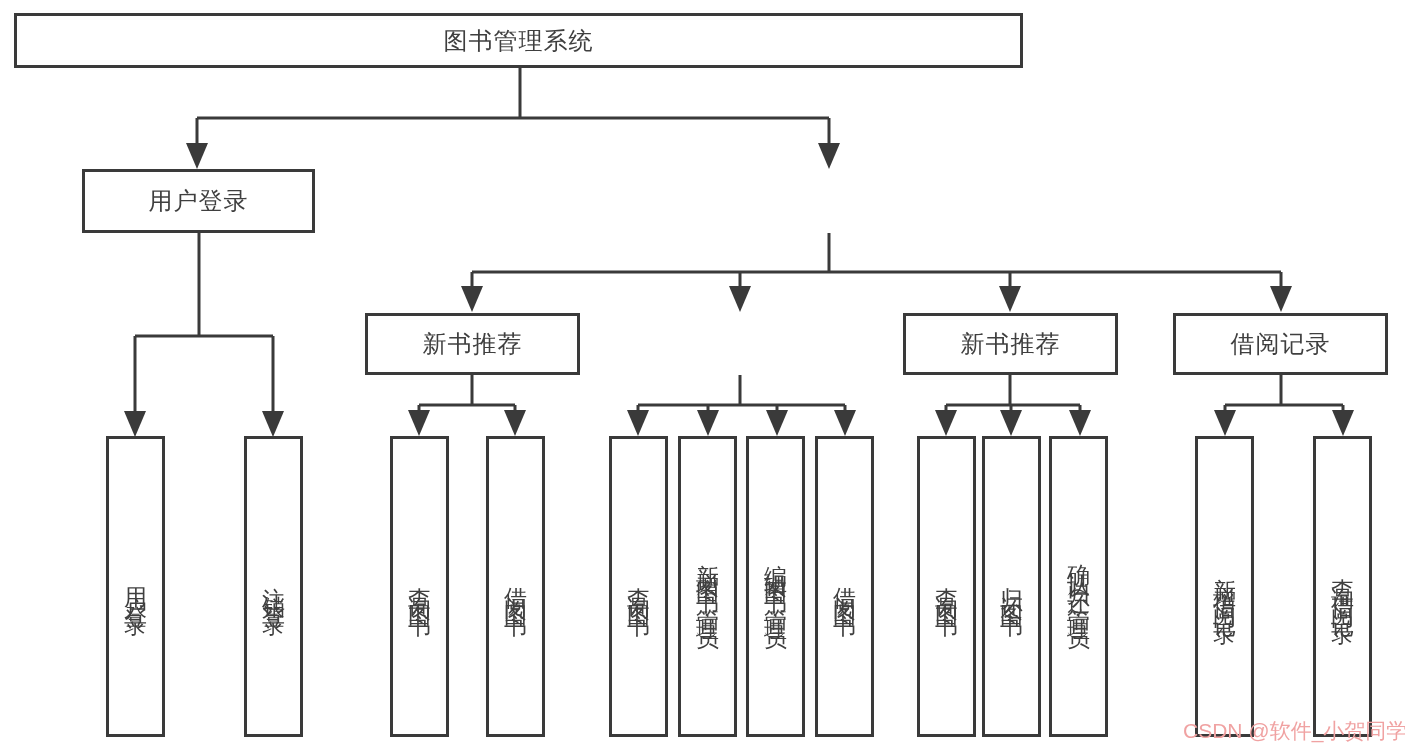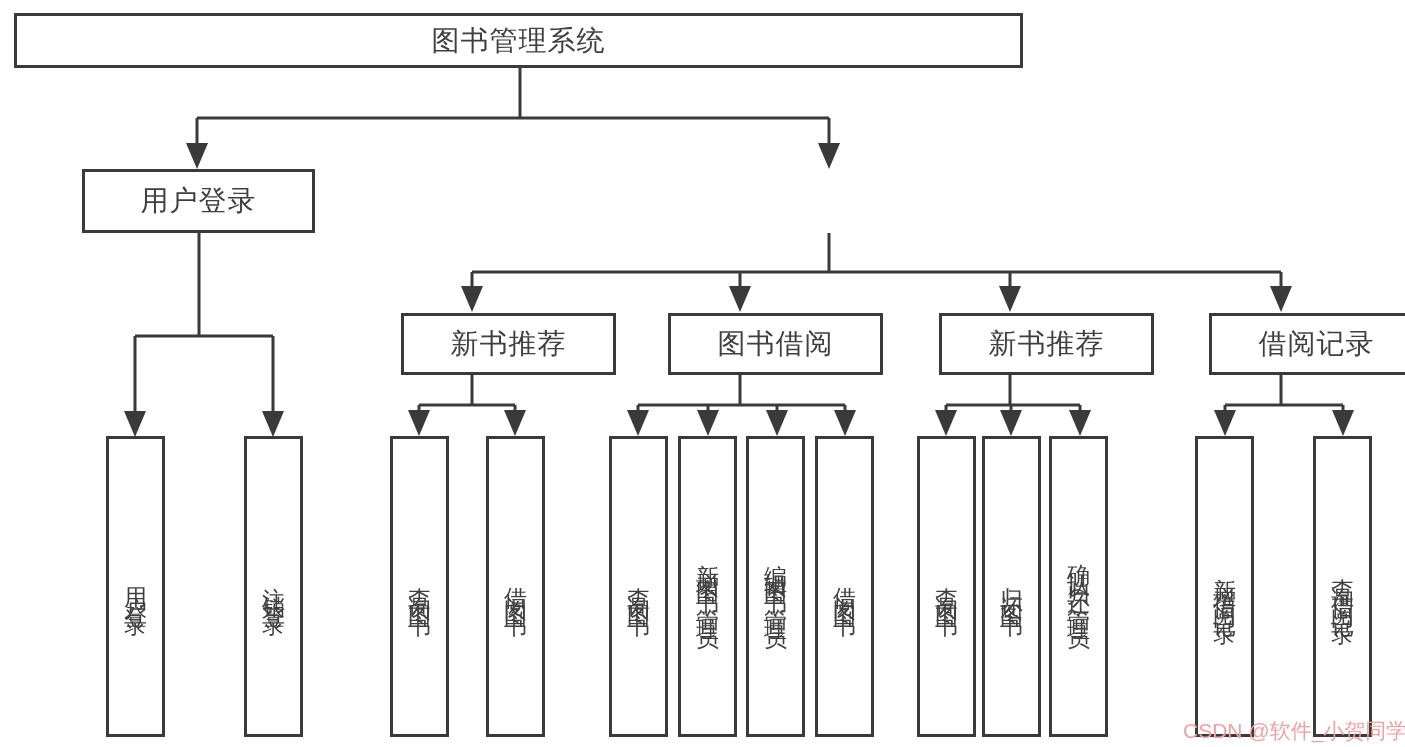--- a/index.html
+++ b/index.html
@@ -21,25 +21,25 @@
   .node {
     position: absolute;
     background: #ffffff;
     border: 3px solid #3a3a3a;
     display: flex;
     align-items: center;
     justify-content: center;
     color: #3f3f3f;
     z-index: 2;
   }
-  .node-h { font-size: 28px; letter-spacing: 1px; font-family: Liberation Mono, monospace; }
+  .node-h { font-size: 24px; letter-spacing: 1px; font-family: Liberation Mono, monospace; }
   .root  { left: 14px;  top: 13px;  width: 1009px; height: 55px; }
   .l2a   { left: 82px;  top: 169px; width: 233px;  height: 64px; }
   .l2b   { left: 713px; top: 169px; width: 232px;  height: 64px; }
-  .l3    { top: 313px; width: 215px; height: 62px; margin-left: 36px; }
+  .l3    { top: 313px; width: 215px; height: 62px; }
   .l3a   { left: 365px; }
   .l3b   { left: 632px; }
   .l3c   { left: 903px; }
   .l3d   { left: 1173px; }
   .leaf  { top: 436px; width: 59px; height: 301px; }
   .leaf span {
     writing-mode: vertical-rl;
     text-orientation: mixed;
     font-size: 23px;
     letter-spacing: 9px;
@@ -103,23 +103,20 @@
     <span>图书管理系统</span>
   </div>
 
   <div class="node node-h l2a">
     <span>用户登录</span>
   </div>
 
   <div class="node node-h l3 l3a">
     <span>新书推荐</span>
   </div>
-  <div class="node node-h l3 l3b">
-    <span>图书借阅</span>
-  </div>
   <div class="node node-h l3 l3c">
     <span>新书推荐</span>
   </div>
   <div class="node node-h l3 l3d">
     <span>借阅记录</span>
   </div>
 
   <div class="node leaf A1">
     <span>用户登录</span>
   </div>

